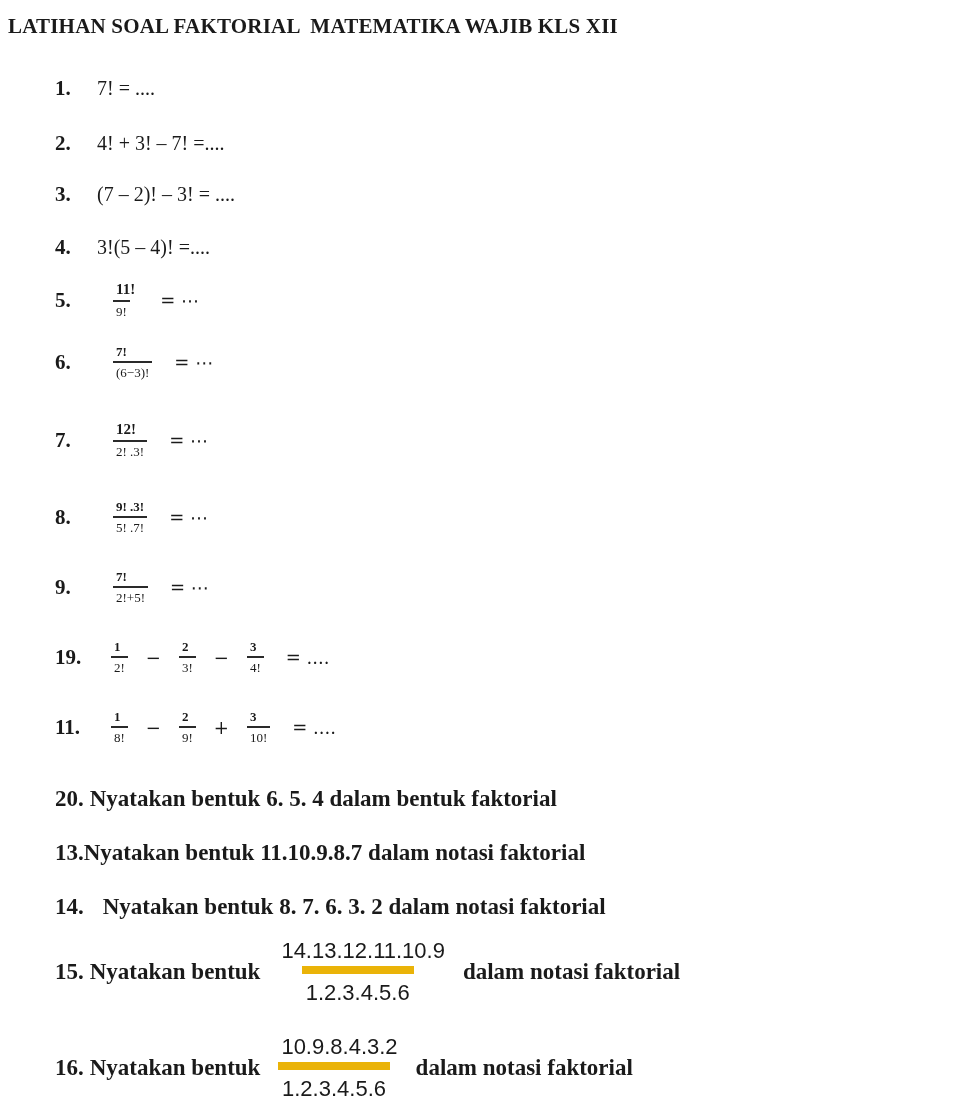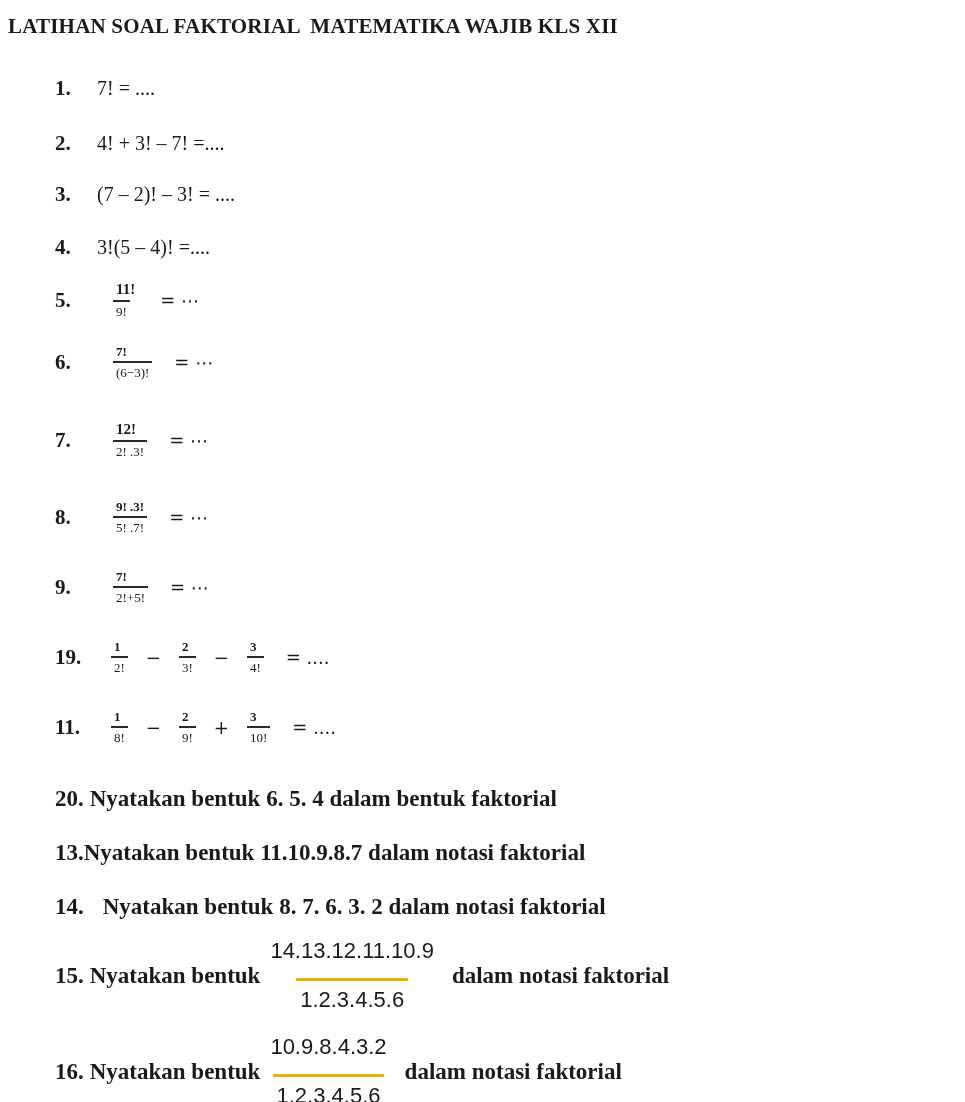--- a/index.html
+++ b/index.html
@@ -78,22 +78,22 @@
   }
   .bigfrac {
     display: inline-flex;
     flex-direction: column;
     align-items: center;
     margin: 0 14px 0 6px;
     font-family: "Liberation Sans", "DejaVu Sans", sans-serif;
     font-size: 22px;
     line-height: 1;
   }
-  .bigfrac .n { padding: 0 4px 16px 4px; }
-  .bigfrac .d { padding: 8px 4px 0 4px; border-top: 3px solid #eab308; }
+  .bigfrac .n { padding: 0 4px 4px 4px; margin-left: 11px; }
+  .bigfrac .d { padding: 8px 4px 0 4px; border-top: 8px solid #eab308; }
 </style>
 </head>
 <body>
 
 <div class="title">LATIHAN SOAL FAKTORIAL  MATEMATIKA WAJIB KLS XII</div>
 
 <div class="item" style="top:76px">
   <span class="num w1">1.</span>
   <span class="expr">7! = ....</span>
 </div>

